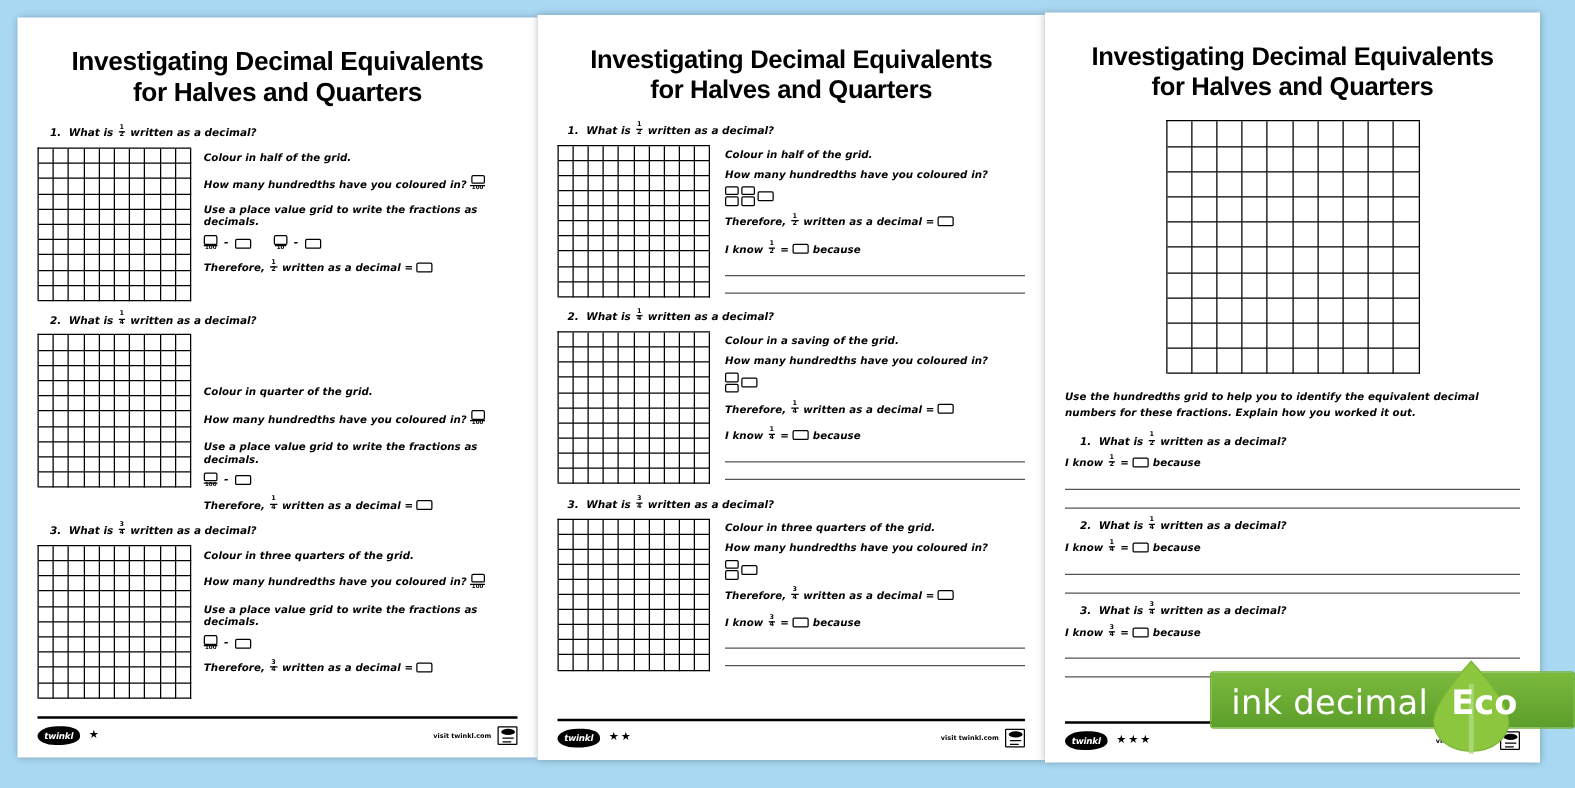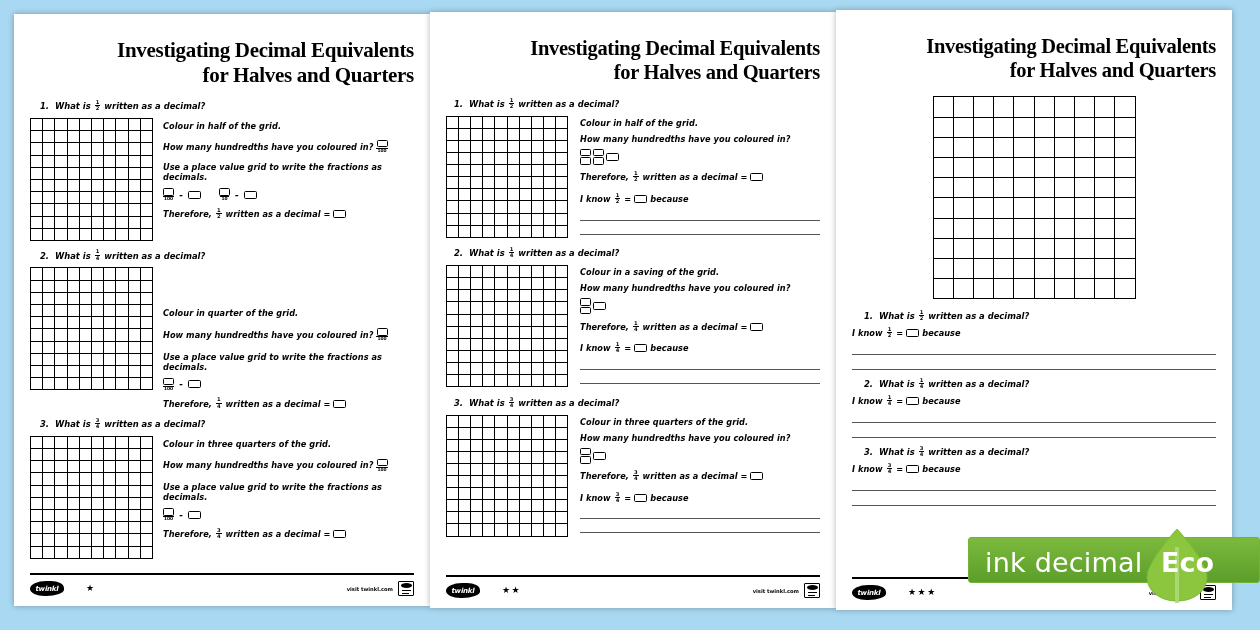--- a/index.html
+++ b/index.html
@@ -23,23 +23,23 @@
     overflow: hidden;
   }
   #sheet-1 { left: 14px;  top: 14px;  width: 416px; height: 592px; }
   #sheet-2 { left: 430px; top: 12px;  width: 406px; height: 596px; }
   #sheet-3 { left: 836px; top: 10px;  width: 396px; height: 600px; }
 
   .sheet-inner { position: absolute; inset: 0; padding: 14px 16px 0 16px; }
 
   
   .wtitle {
-    font-family: Liberation Serif, serif;
+    font-family: Liberation Sans, sans-serif;
     font-weight: bold;
-    text-align: right;
+    text-align: center;
     color: #000;
     line-height: 1.18;
     letter-spacing: -0.3px;
   }
   #sheet-1 .wtitle { font-size: 21px; margin-top: 10px; }
   #sheet-2 .wtitle { font-size: 20.5px; margin-top: 10px; }
   #sheet-3 .wtitle { font-size: 20.5px; margin-top: 10px; }
   .wtitle .l2 { display: block; }
 
   
@@ -159,21 +159,21 @@
     position: absolute;
     left: 16px; right: 16px;
     bottom: 10px;
   }
   .footrule { border-top: 2.2px solid #000; margin-bottom: 6px; }
   .footrow {
     display: flex;
     align-items: center;
     justify-content: space-between;
   }
-  .footleft { display: flex; align-items: center; gap: 22px; }
+  .footleft { display: flex; align-items: center; gap: 7px; }
   .twinkl-logo {
     width: 34px; height: 15px;
     background: #000;
     border-radius: 50% 40% 55% 45% / 55% 50% 45% 50%;
     color: #fff;
     font-size: 7px;
     font-weight: bold;
     font-style: italic;
     display: flex;
     align-items: center;
@@ -1290,20 +1290,24 @@
             <i></i>
             <i></i>
             <i></i>
             <i></i>
             <i></i>
             <i></i>
             <i></i>
           </div>
       </div>
 
+      <div class="hw" style="margin-top:12px; line-height:1.5;">
+        <span>Use the hundredths grid to help you to identify the equivalent decimal numbers for these</span>
+        <span>fractions. Explain how you worked it out.</span>
+      </div>
 
       <div class="qline" style="margin-top:11px; margin-left:12px;">
         <span class="qnum">1.</span>
         <span>What is</span>
         <span class="frac">
           <span class="num">1</span>
           <span class="den">2</span>
         </span>
         <span>written as a decimal?</span>
       </div>

